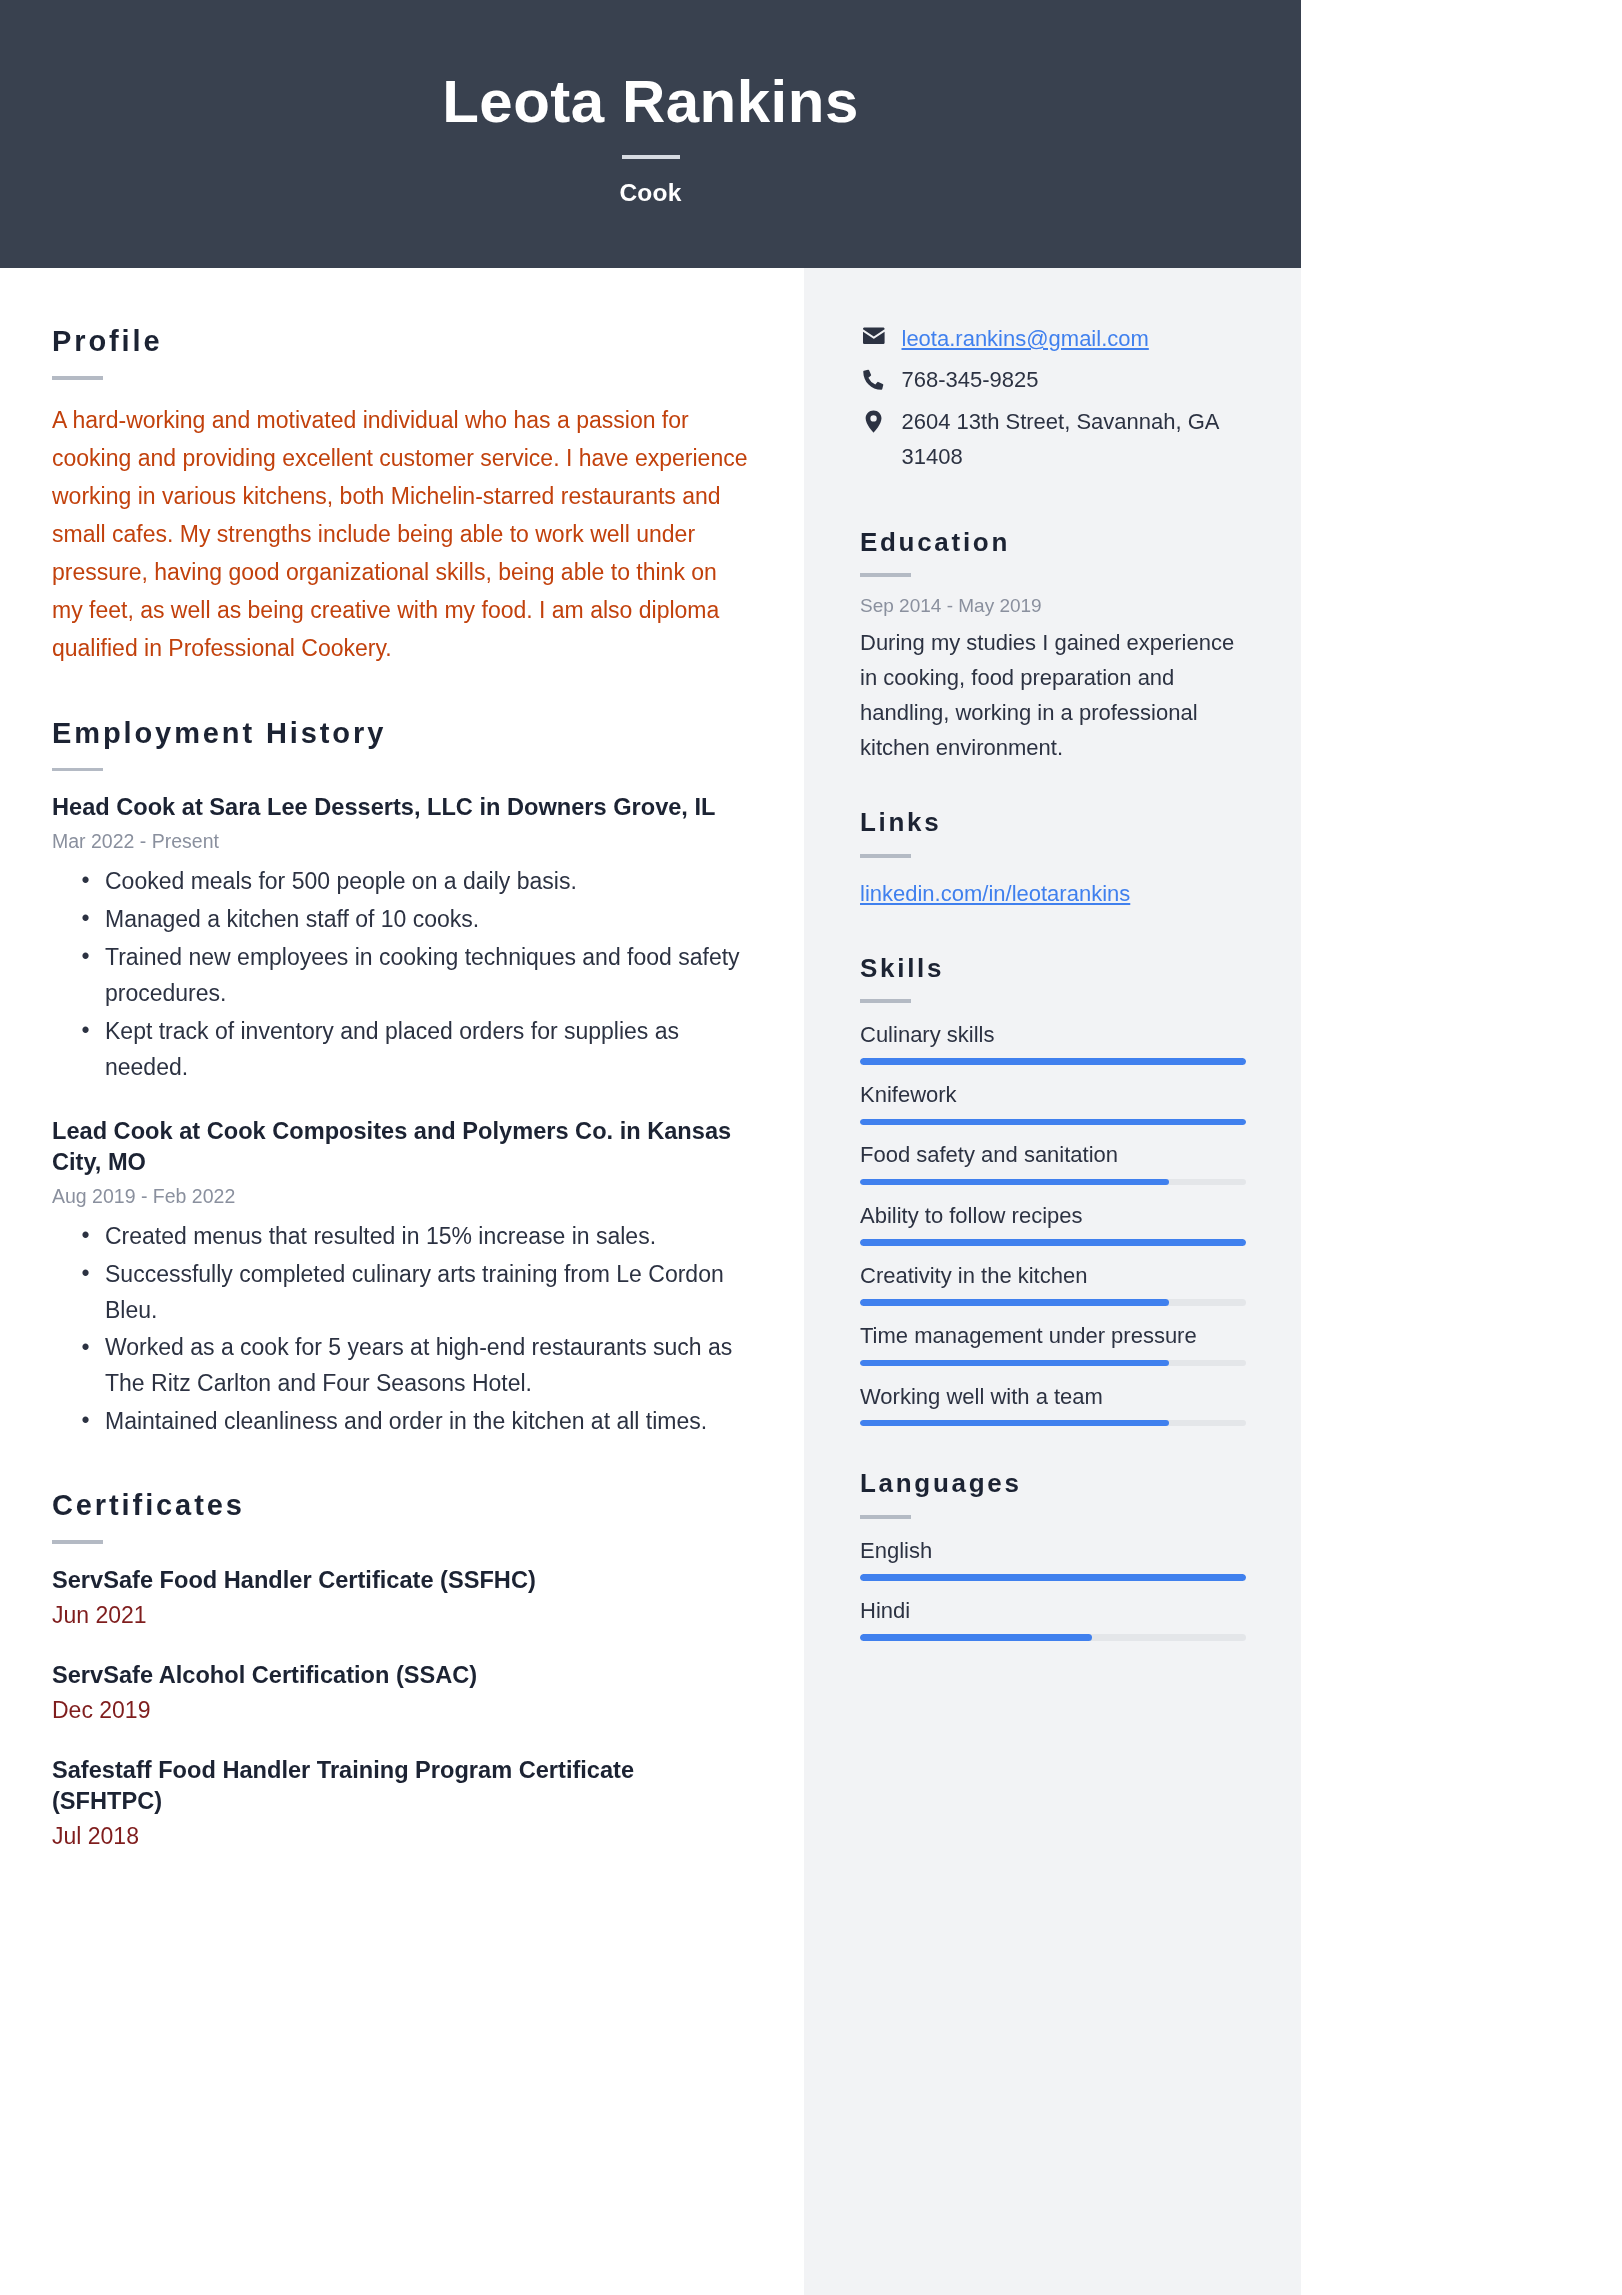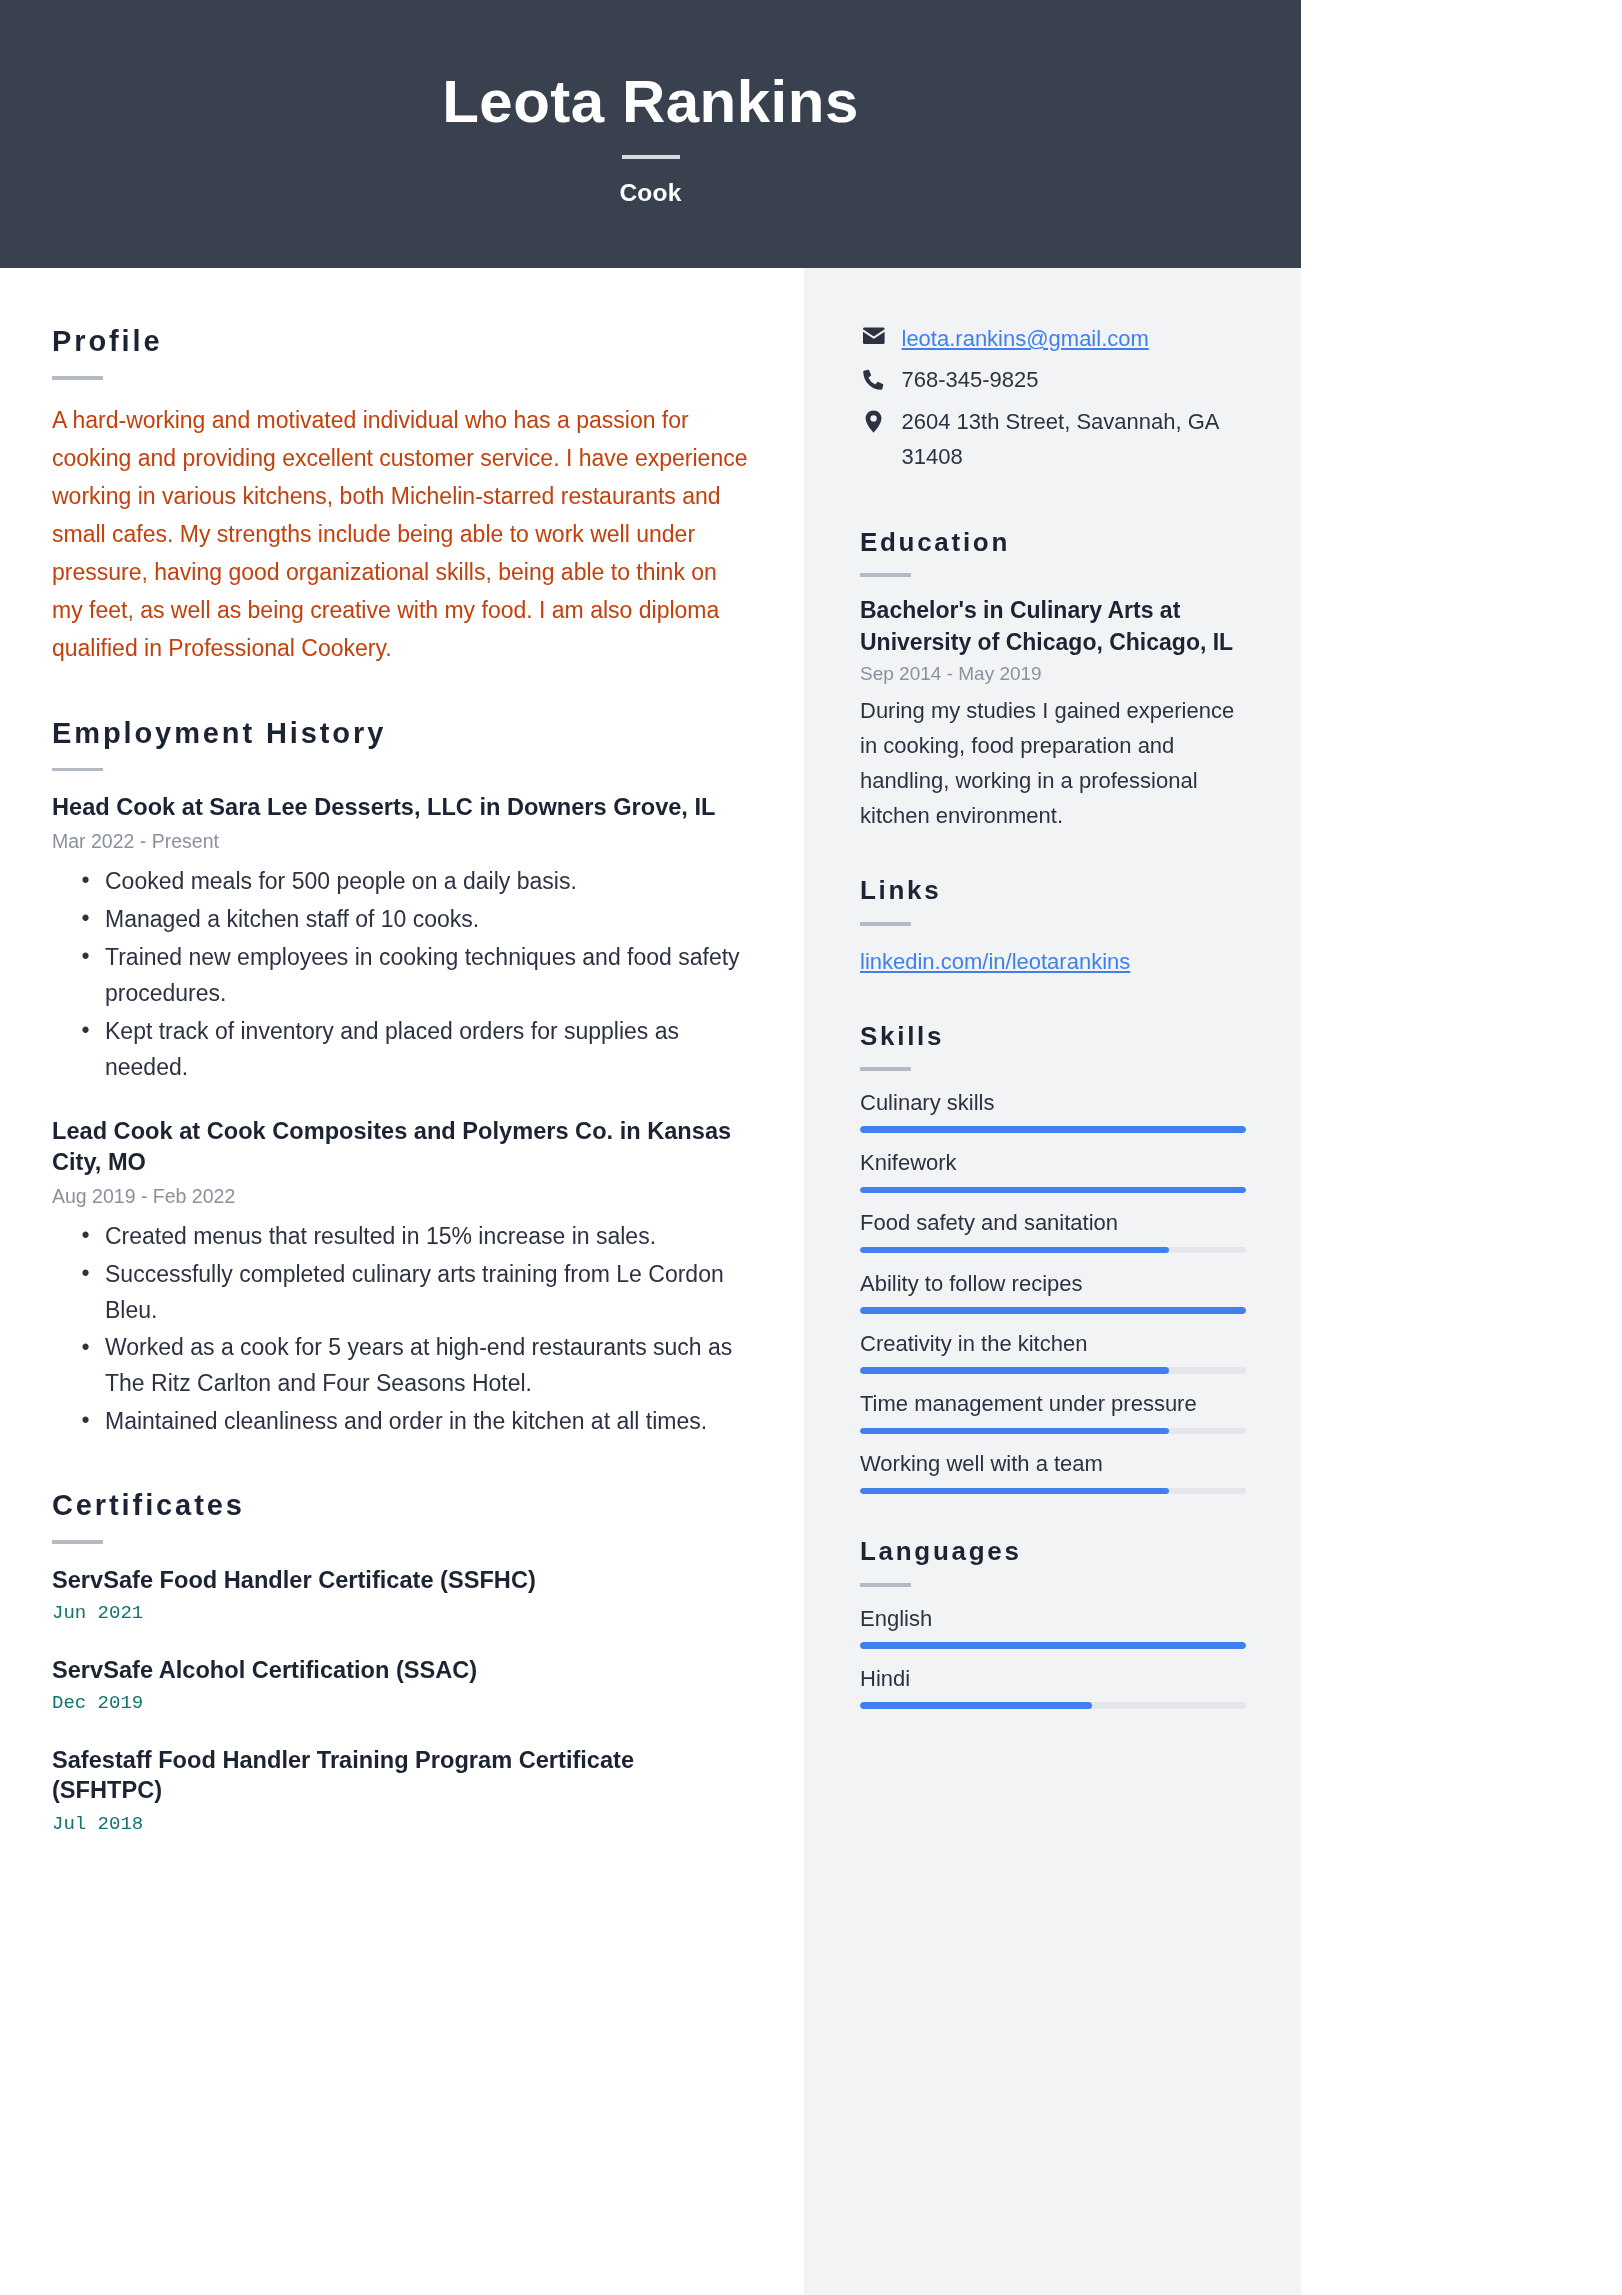--- a/index.html
+++ b/index.html
@@ -151,25 +151,24 @@
   .cert { margin-bottom: 29px; }
   .cert:last-child { margin-bottom: 0; }
   .cert-title {
     font-size: 23.6px;
     font-weight: bold;
     color: #1c2333;
     margin: 0 0 5.5px 0;
     line-height: 1.3;
   }
   .cert-date {
-    font-size: 19px;
-    color: #0f766e;
+    font-size: 23px;
+    color: #7f1d1d;
     margin: 0;
     line-height: 1.3;
-    font-family: Liberation Mono, monospace;
   }
 
   
   .contact-list { margin: 0 0 53px 0; }
   .contact-row {
     display: flex;
     align-items: flex-start;
     margin-bottom: 6.4px;
   }
   .contact-icon {
@@ -337,21 +336,20 @@
               <path d="M9.4.4C4.6.4.7 4.2.7 9c0 6.6 8 15 8.3 15.4.2.3.6.3.8 0 .3-.4 8.3-8.8 8.3-15.4C18.1 4.2 14.2.4 9.4.4zm0 12.2A3.5 3.5 0 1 1 9.4 5.6a3.5 3.5 0 0 1 0 7z"></path>
             </svg>
           </span>
           <span class="contact-text">2604 13th Street, Savannah, GA 31408</span>
         </div>
       </div>
 
       <div class="section tight">
         <h2 class="sec-h side">Education</h2>
         <div class="sec-rule side"></div>
-        <div class="edu-title">Bachelor's in Culinary Arts at University of Chicago, Chicago, IL</div>
         <div class="edu-date">Sep 2014 - May 2019</div>
         <div class="edu-desc">During my studies I gained experience in cooking, food preparation and handling, working in a professional kitchen environment.</div>
       </div>
 
       <div class="section tight">
         <h2 class="sec-h side">Links</h2>
         <div class="sec-rule side"></div>
         <a class="link-item" href="#">linkedin.com/in/leotarankins</a>
       </div>
 

